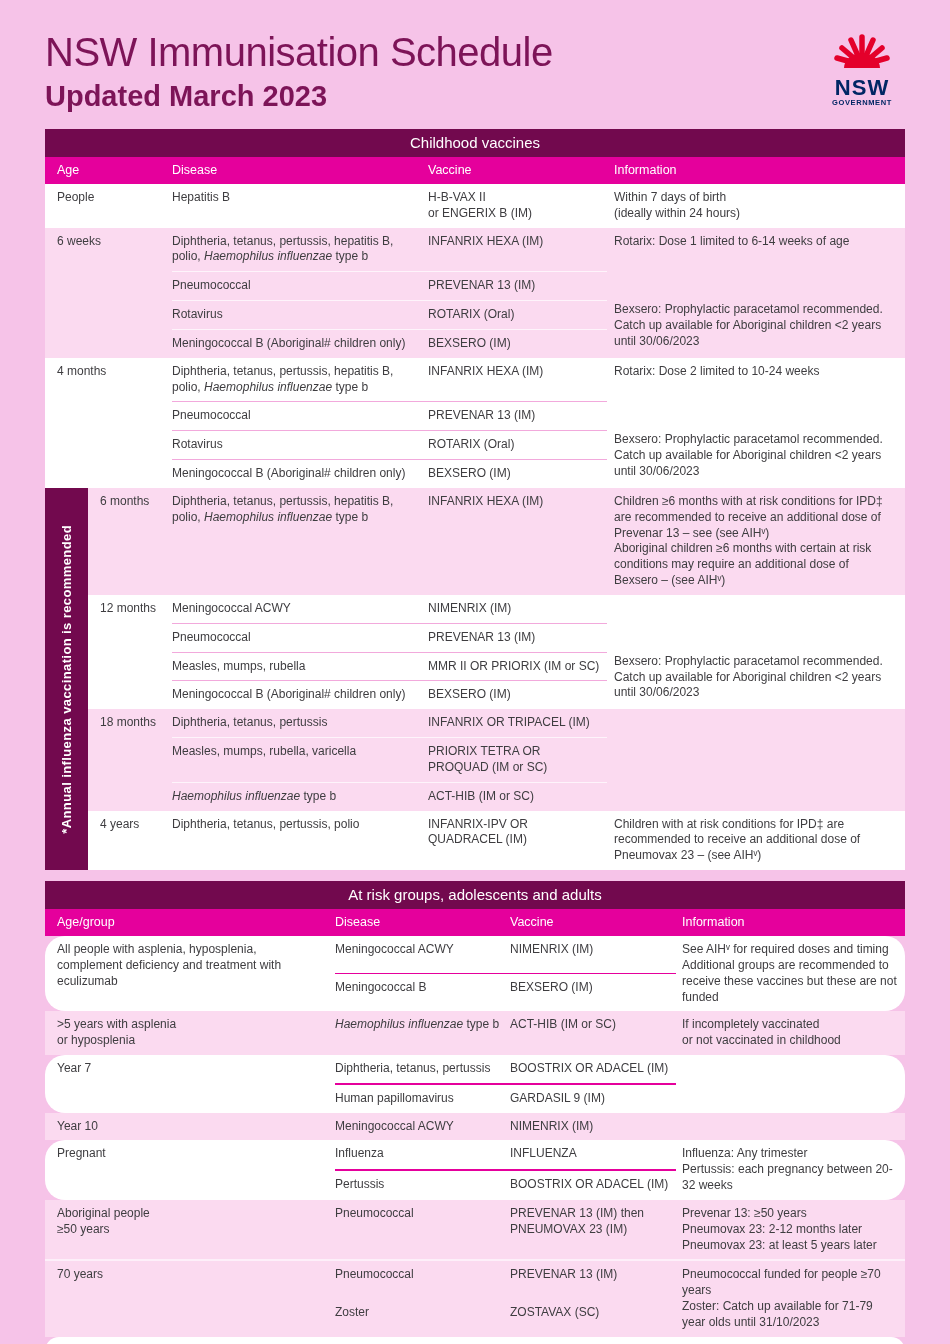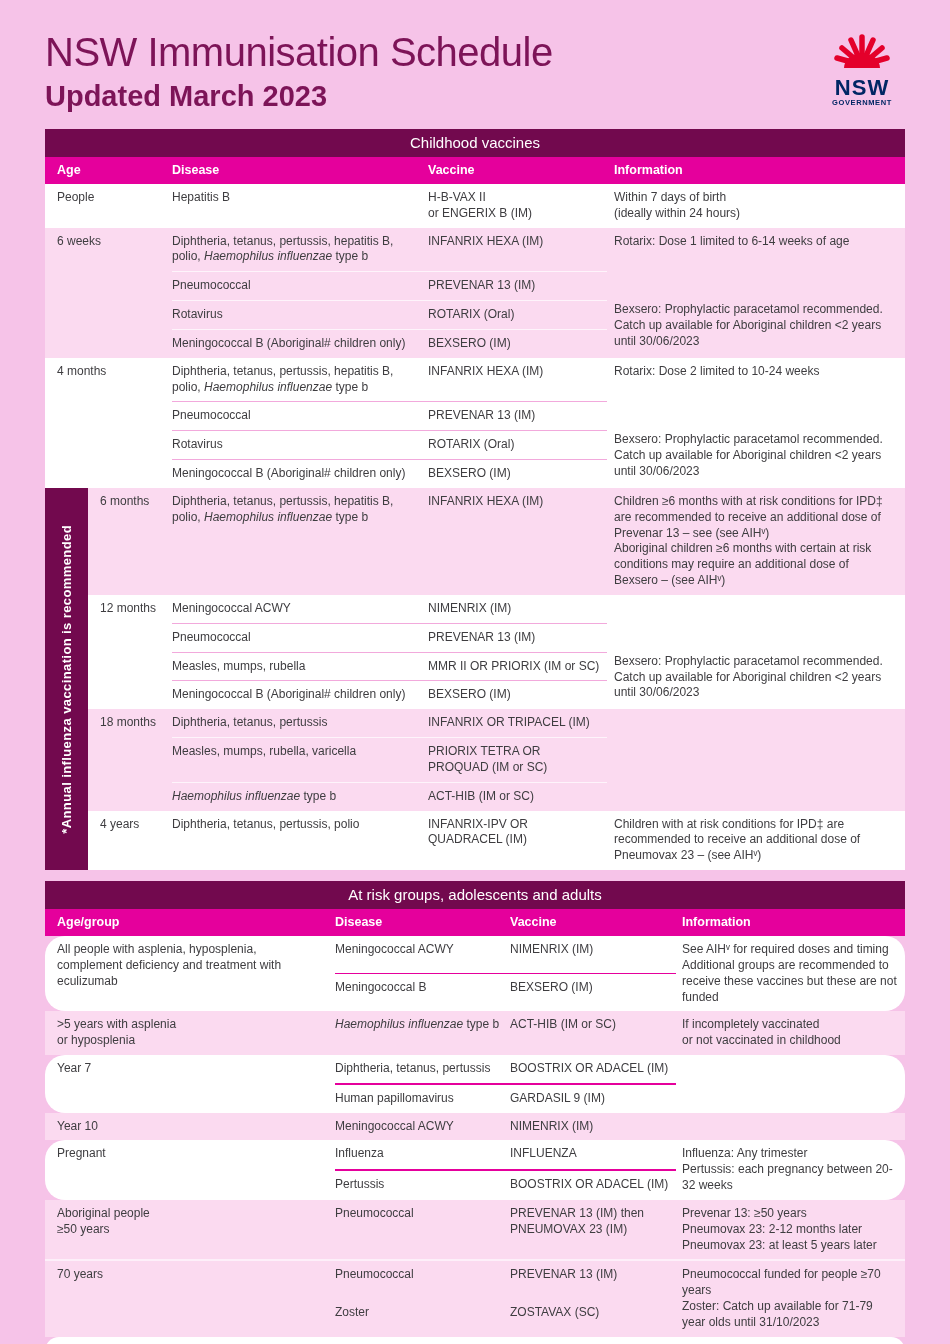--- a/index.html
+++ b/index.html
@@ -16,21 +16,21 @@
   
   .hdr { display: flex; justify-content: space-between; align-items: flex-start; padding: 30px 0 16px; }
   .title { font-size: 40px; color: #7D1458; font-weight: normal; letter-spacing: -0.5px; }
   .subtitle { font-size: 29px; font-weight: bold; color: #7D1458; margin-top: 5px; }
   .logo { text-align: center; width: 86px; padding-top: 2px; }
   .logo .nsw { color: #002664; font-weight: bold; font-size: 22px; letter-spacing: 1px; line-height: 0.9; }
   .logo .gov { color: #002664; font-weight: bold; font-size: 7.5px; letter-spacing: 0.6px; }
 
   
   .secbar { background: #72094E; color: #fff; text-align: center; font-size: 15px; padding: 5px 0 6px; }
-  .colhead { background: #E5009C; color: #fff; font-weight: bold; font-size: 12.5px; display: flex; }
+  .colhead { background: #E5009C; color: #fff; font-weight: normal; font-size: 12.5px; display: flex; }
   .colhead > div { padding: 6px 0 7px 12px; }
   .pre { white-space: pre-line; }
 
   
   .crow { display: flex; font-size: 12px; line-height: 1.32; }
   .crow.pink { background: #FBDAF0; }
   .crow.white { background: #ffffff; }
   .c-age { width: 127px; flex-shrink: 0; padding: 6px 6px 6px 12px; }
   .c-mid { width: 435px; flex-shrink: 0; display: flex; flex-direction: column; }
   .sub { display: flex; flex: 1; align-items: flex-start; }

